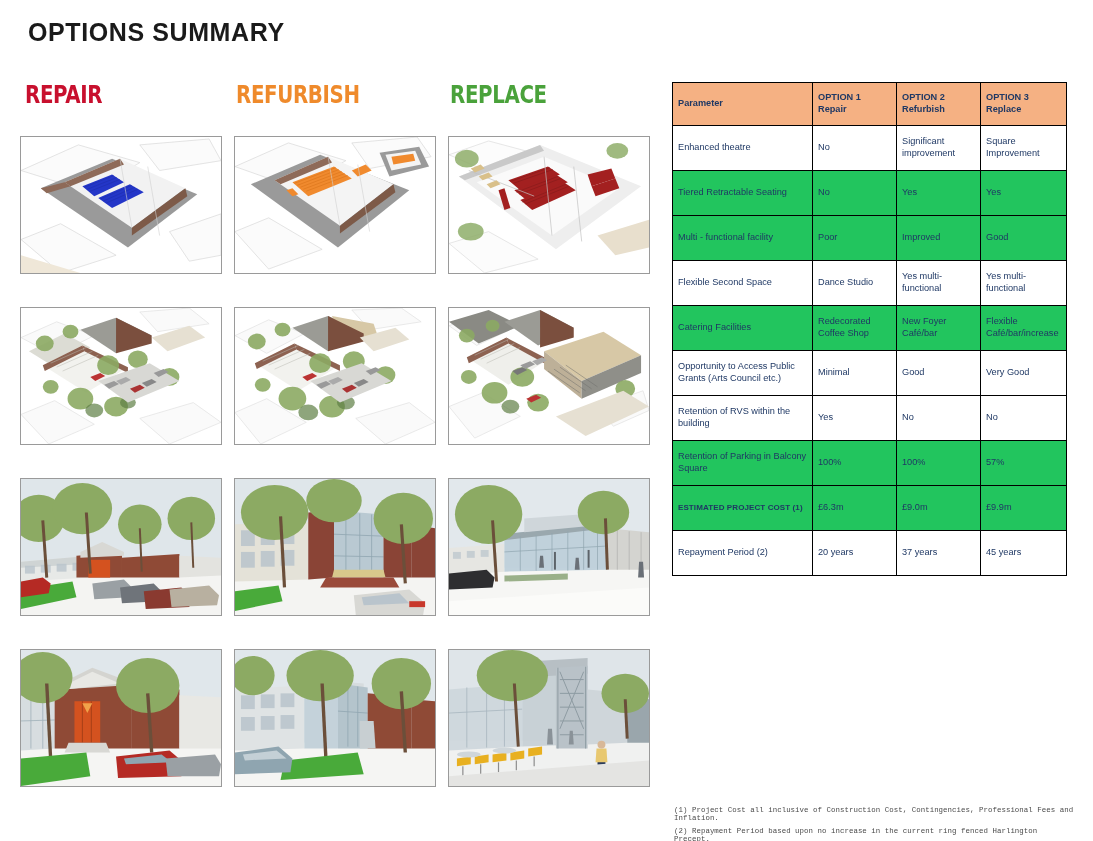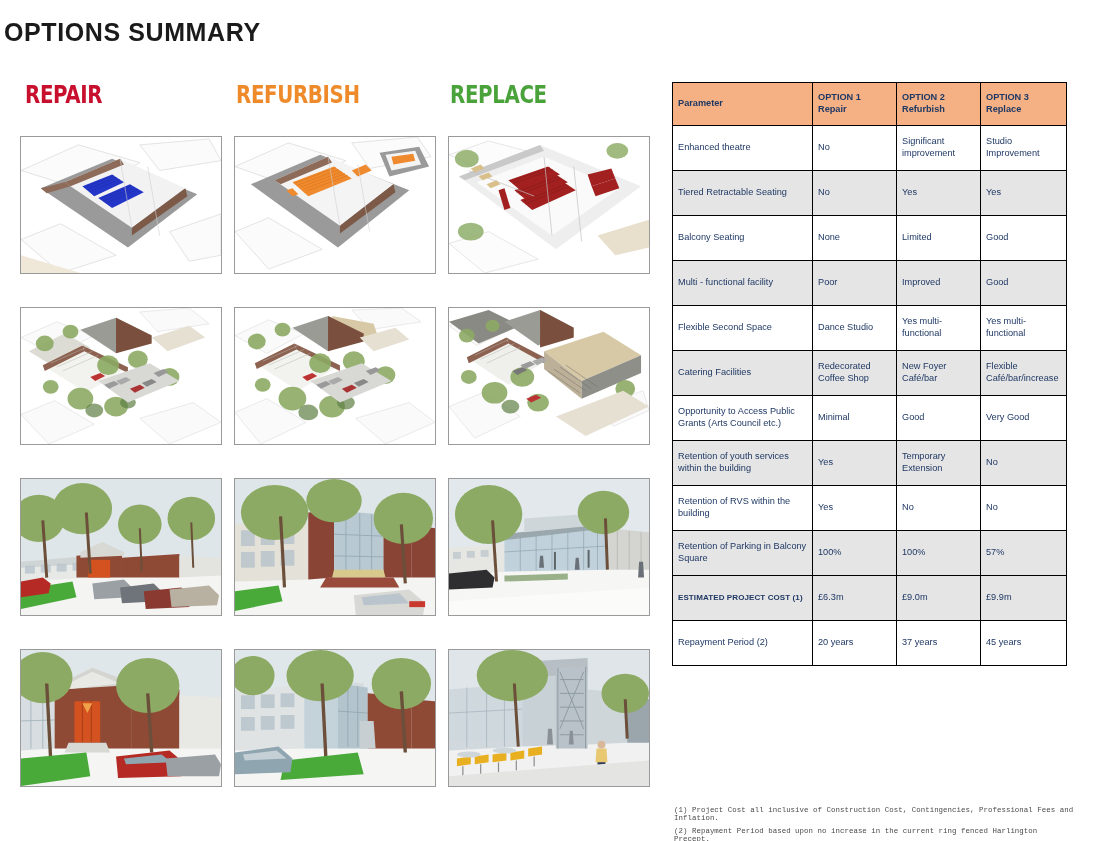--- a/index.html
+++ b/index.html
@@ -11,21 +11,21 @@
     width: 1093px;
     height: 841px;
     position: relative;
     font-family: "Liberation Sans", sans-serif;
     overflow: hidden;
   }
 
   
   #page-title {
     position: absolute;
-    left: 4px;
+    left: 28px;
     top: 18px;
     font-size: 25px;
     font-weight: bold;
     letter-spacing: 0.6px;
     color: #1a1a1a;
   }
 
   
   .option-heading {
     position: absolute;
@@ -89,21 +89,21 @@
     font-weight: normal;
     word-wrap: break-word;
   }
   table.cmp thead th {
     background: #f5b183;
     font-weight: bold;
     height: 36px;
     vertical-align: middle;
     white-space: pre-line;
   }
-  table.cmp tbody tr.shade td { background: #e5e5e5; }
+  table.cmp tbody tr.shade td { background: #22c55e; }
   table.cmp tbody tr.plain td { background: #ffffff; }
   table.cmp tbody td { height: 38px; }
   table.cmp tbody td.param { font-weight: normal; }
   table.cmp tbody tr.cost td.param {
     font-size: 8px;
     font-weight: bold;
     letter-spacing: 0.1px;
   }
   col.c-param { width: 140px; }
   col.c-opt { width: 84px; }
@@ -702,34 +702,28 @@
 Refurbish</th>
         <th>OPTION 3
 Replace</th>
       </tr>
     </thead>
     <tbody>
         <tr class="plain">
           <td class="param">Enhanced theatre</td>
           <td>No</td>
           <td>Significant improvement</td>
-          <td>Studio Improvement</td>
+          <td>Square Improvement</td>
         </tr>
         <tr class="shade">
           <td class="param">Tiered Retractable Seating</td>
           <td>No</td>
           <td>Yes</td>
           <td>Yes</td>
         </tr>
-        <tr class="plain">
-          <td class="param">Balcony Seating</td>
-          <td>None</td>
-          <td>Limited</td>
-          <td>Good</td>
-        </tr>
         <tr class="shade">
           <td class="param">Multi - functional facility</td>
           <td>Poor</td>
           <td>Improved</td>
           <td>Good</td>
         </tr>
         <tr class="plain">
           <td class="param">Flexible Second Space</td>
           <td>Dance Studio</td>
           <td>Yes multi-functional</td>
@@ -740,26 +734,20 @@
           <td>Redecorated Coffee Shop</td>
           <td>New Foyer Café/bar</td>
           <td>Flexible Café/bar/increase</td>
         </tr>
         <tr class="plain">
           <td class="param">Opportunity to Access Public Grants (Arts Council etc.)</td>
           <td>Minimal</td>
           <td>Good</td>
           <td>Very Good</td>
         </tr>
-        <tr class="shade">
-          <td class="param">Retention of youth services within the building</td>
-          <td>Yes</td>
-          <td>Temporary Extension</td>
-          <td>No</td>
-        </tr>
         <tr class="plain">
           <td class="param">Retention of RVS within the building</td>
           <td>Yes</td>
           <td>No</td>
           <td>No</td>
         </tr>
         <tr class="shade">
           <td class="param">Retention of Parking  in Balcony Square</td>
           <td>100%</td>
           <td>100%</td>

